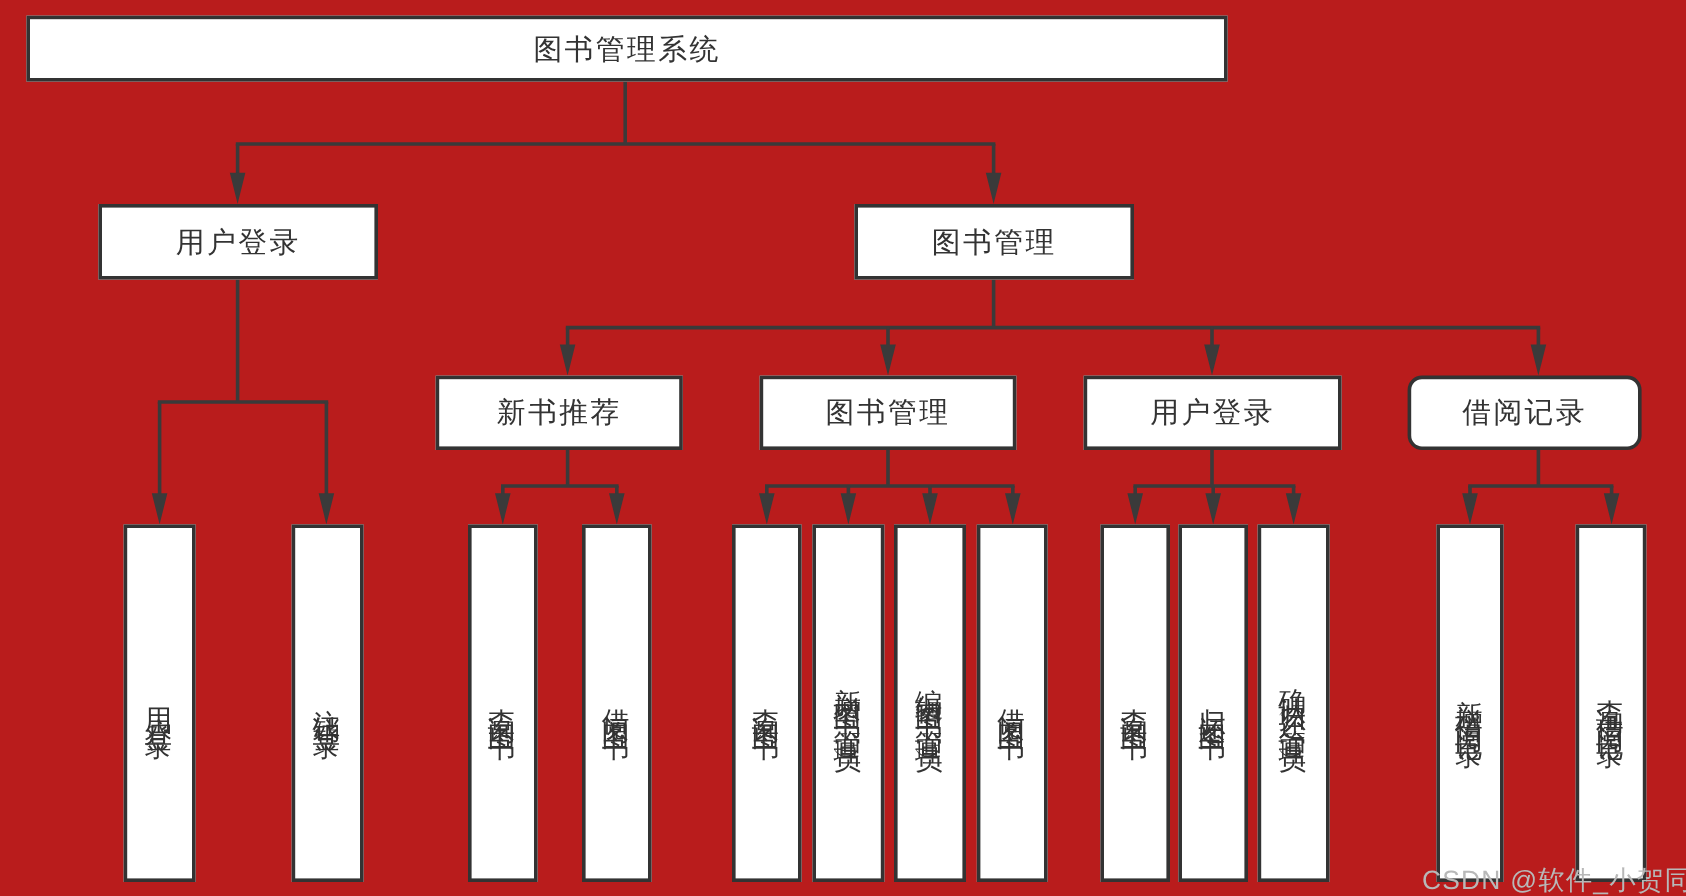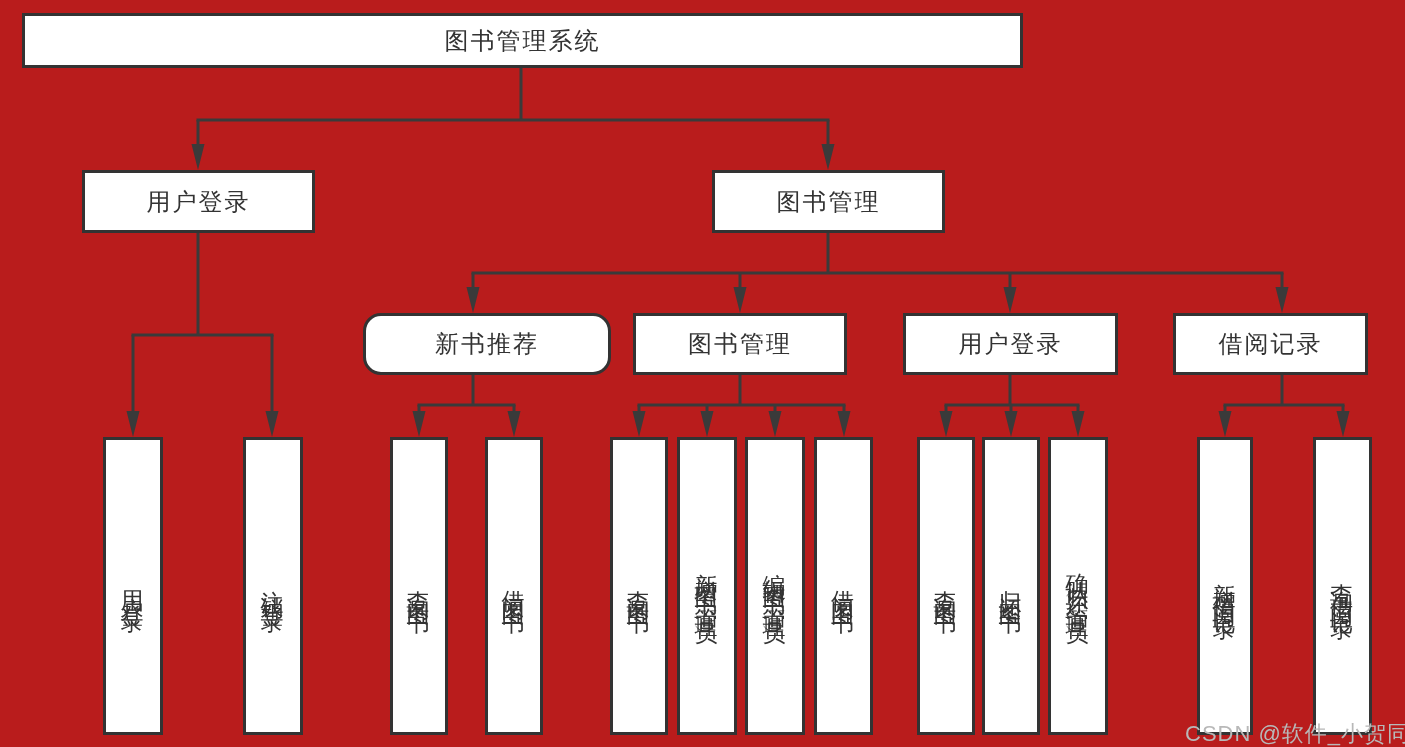--- a/index.html
+++ b/index.html
@@ -32,24 +32,24 @@
     left:1185px;top:719px;
     font-size:22px;
     color:#b8b8b8;
     letter-spacing:1px;
     white-space:nowrap;
   }
   
   #n-root{left:22px;top:13px;width:1001px;height:55px;}
   #n-userlogin{left:82px;top:170px;width:233px;height:63px;}
   #n-bookmgmt{left:712px;top:170px;width:233px;height:63px;}
-  #n-newbook{left:363px;top:313px;width:248px;height:62px;border-radius:18px;}
+  #n-newbook{left:363px;top:313px;width:206px;height:62px;}
   #n-bookborrow{left:633px;top:313px;width:214px;height:62px;}
   #n-currentborrow{left:903px;top:313px;width:215px;height:62px;}
-  #n-borrowrec{left:1173px;top:313px;width:195px;height:62px;}
+  #n-borrowrec{left:1173px;top:313px;width:195px;height:62px;border-radius:12px;}
   .leaf{top:437px;height:298px;}
   #l1{left:103px;width:60px;} #l2{left:243px;width:60px;}
   #l3{left:390px;width:58px;} #l4{left:485px;width:58px;}
   #l5{left:610px;width:58px;} #l6{left:677px;width:60px;}
   #l7{left:745px;width:60px;} #l8{left:814px;width:59px;}
   #l9{left:917px;width:58px;} #l10{left:982px;width:58px;}
   #l11{left:1048px;width:60px;}
   #l12{left:1197px;width:56px;} #l13{left:1313px;width:59px;}
 </style>
 </head>

